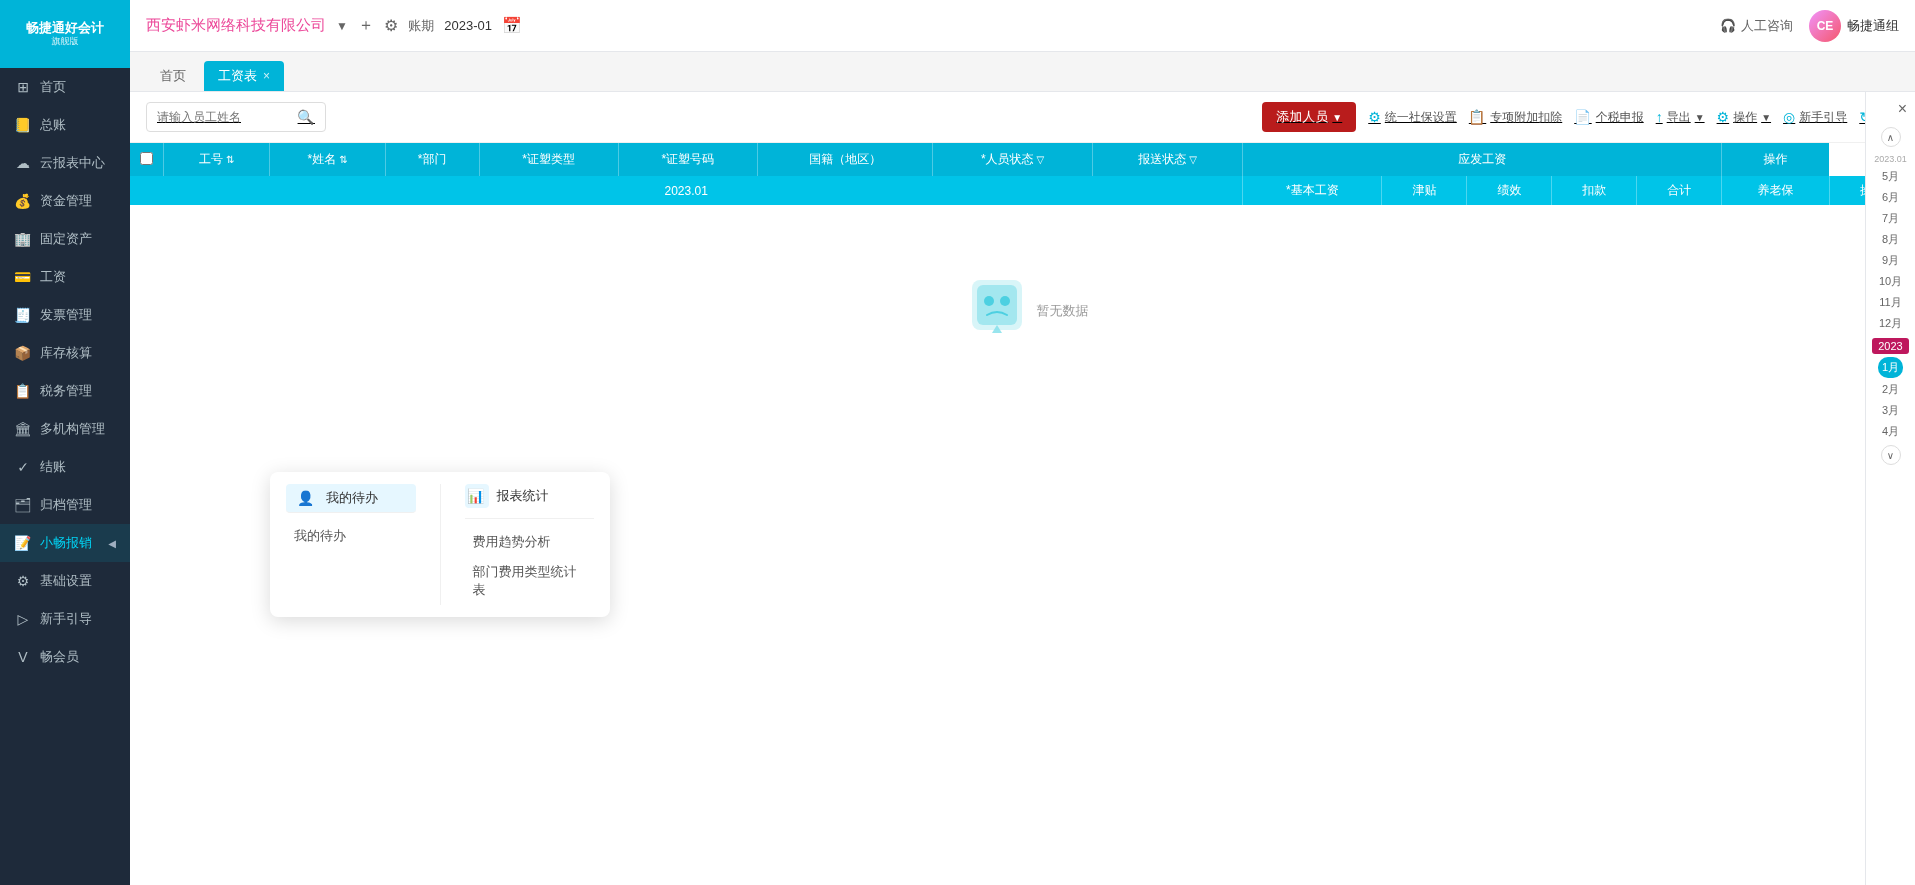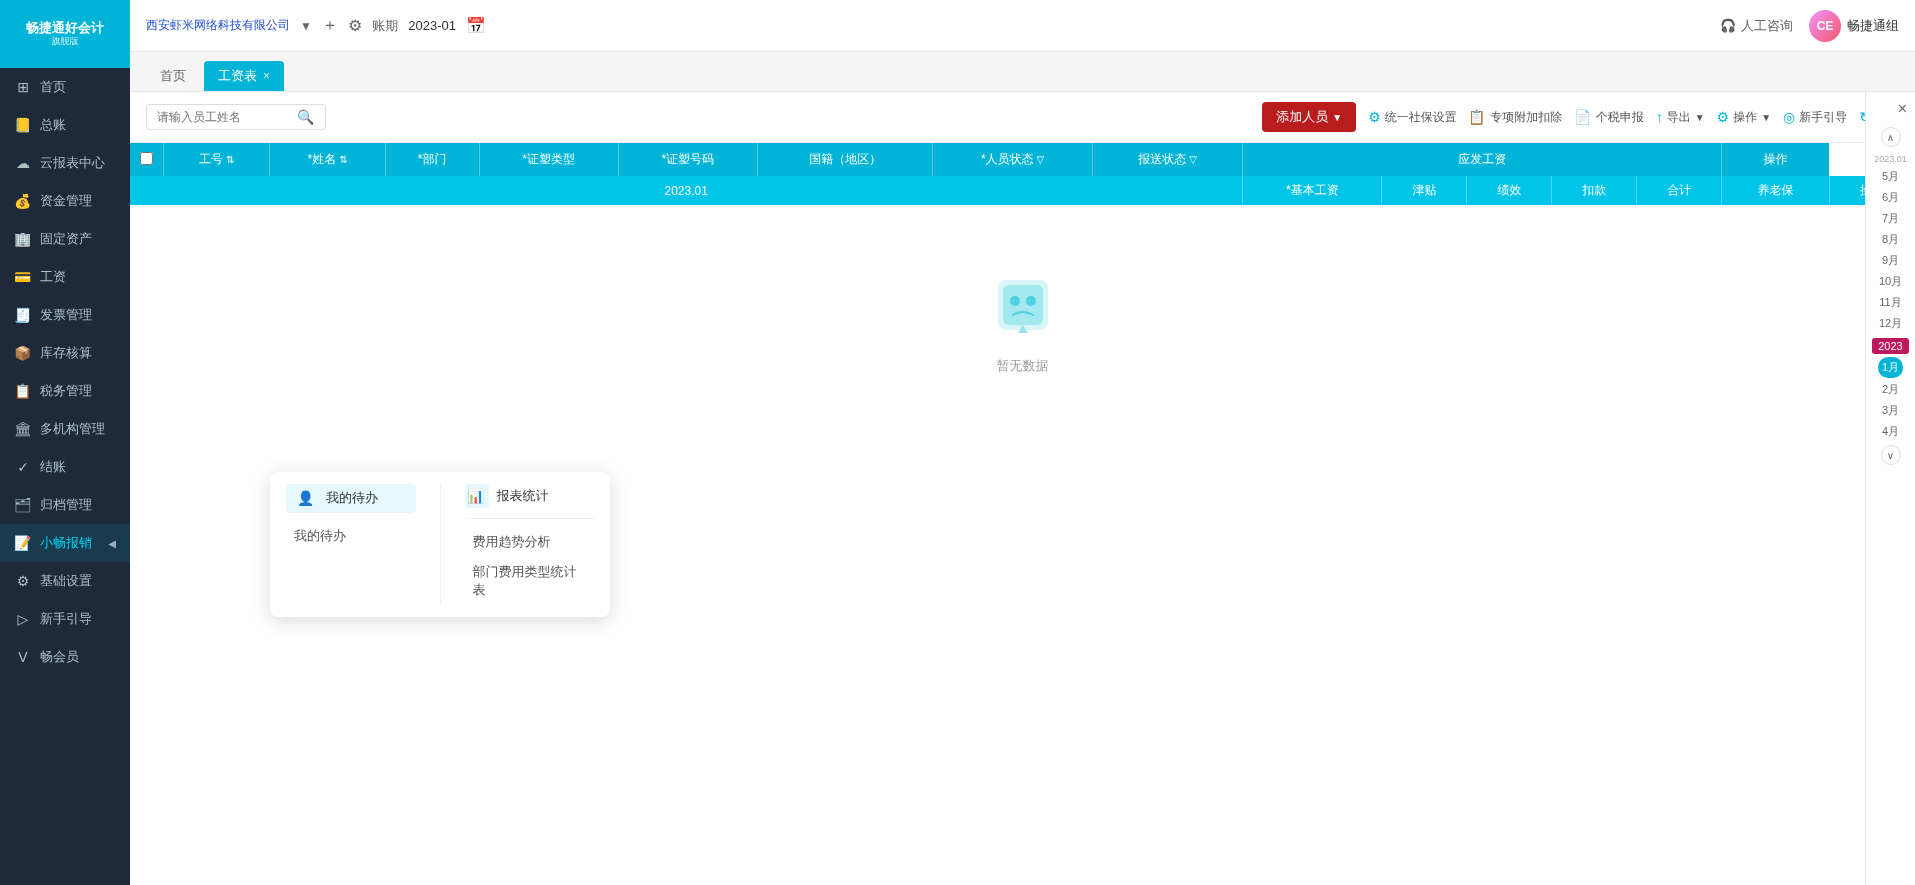--- a/index.html
+++ b/index.html
@@ -67,22 +67,22 @@
     .topbar {
       height: 52px;
       background: white;
       border-bottom: 1px solid #e5e7eb;
       display: flex;
       align-items: center;
       padding: 0 16px;
       gap: 10px;
     }
     .company-name {
-      font-size: 12px;
-      color: #1d4ed8;
+      font-size: 15px;
+      color: #ec4899;
       font-weight: 500;
     }
     .topbar-chevron {
       color: #666;
       font-size: 12px;
     }
     .topbar-add-btn {
       color: #666;
       font-size: 16px;
       cursor: pointer;
@@ -181,23 +181,23 @@
       display: flex;
       flex-direction: column;
       position: relative;
       overflow: hidden;
     }
 
     
     .toolbar {
       padding: 10px 16px;
       display: flex;
-      align-items: center;
       gap: 8px;
       border-bottom: 1px solid #f0f0f0;
+      text-decoration: underline;
     }
     .search-wrapper {
       display: flex;
       align-items: center;
       border: 1px solid #ddd;
       border-radius: 4px;
       padding: 4px 10px;
       gap: 6px;
       width: 180px;
     }
@@ -267,21 +267,21 @@
       color: white;
       padding: 6px 10px;
       border-right: 1px solid rgba(255,255,255,0.3);
     }
     .th-checkbox { width: 30px; }
     .th-sort { display: inline-flex; align-items: center; gap: 3px; }
 
     
     .empty-state {
       display: flex;
-      flex-direction: column;
+      flex-direction: row;
       align-items: center;
       justify-content: center;
       padding: 60px 0;
     }
     .empty-icon {
       width: 80px;
       height: 80px;
       margin-bottom: 12px;
     }
     .empty-text {

